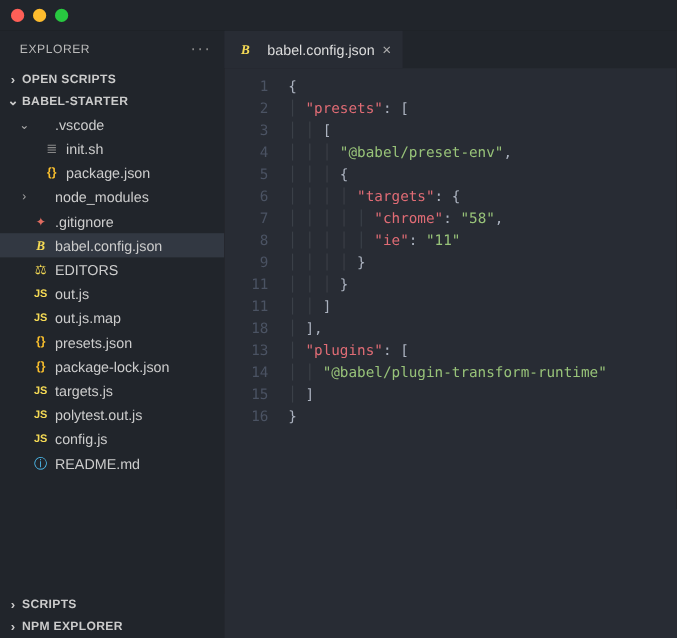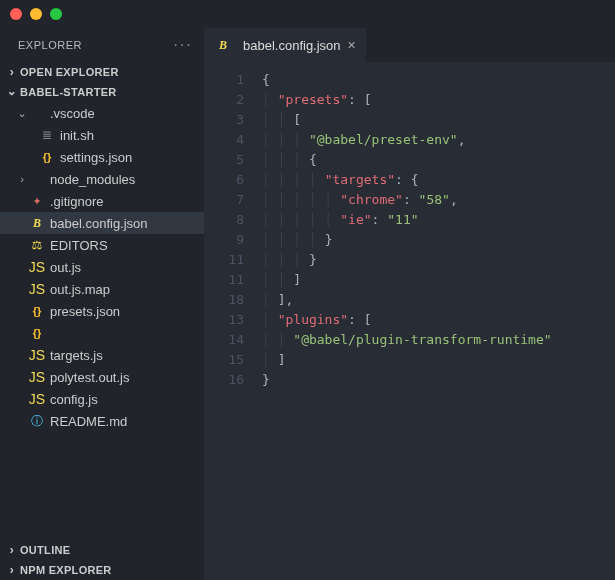--- a/index.html
+++ b/index.html
@@ -64,21 +64,21 @@
     }
     .tree-item.selected { background: #323842; }
     .tree-item .chev { width: 12px; font-size: 11px; color: #aaa; display: inline-block; text-align: center; }
     .tree-item .spacer { display: inline-block; }
     .file-icon { width: 18px; display: inline-flex; justify-content: center; align-items: center; font-size: 12px; margin-right: 4px; }
     .ic-folder { color: #aaa; }
     .ic-sh { color: #888; }
     .ic-json { color: #fbc02d; font-weight: bold; font-size: 11px; }
     .ic-babel { color: #f5da55; font-style: italic; font-family: serif; font-weight: bold; }
     .ic-license { color: #f5da55; }
-    .ic-js { color: #f5da55; font-weight: normal; font-size: 14px; }
+    .ic-js { color: #f5da55; font-weight: bold; font-size: 10px; }
     .ic-info { color: #4fc3f7; }
     .editor-area { flex: 1; background: #282c34; display: flex; flex-direction: column; }
     .tabs { display: flex; height: 34px; background: #21252b; }
     .tab {
       display: flex;
       align-items: center;
       padding: 0 10px;
       background: #282c34;
       color: #dcdcdc;
       font-size: 13px;
@@ -117,21 +117,21 @@
 </div>
 
 <div class="main">
   <div class="sidebar">
     <div class="explorer-header">
       <span>EXPLORER</span>
       <span class="dots">···</span>
     </div>
     <div class="section-header">
       <span class="chev">›</span>
-      <span>OPEN EXPLORER</span>
+      <span>OPEN SCRIPTS</span>
     </div>
     <div class="section-header">
       <span class="chev" style="transform: translateY(-1px);">⌄</span>
       <span>BABEL-STARTER</span>
     </div>
     <div class="tree" id="tree">
         <div class="tree-item">
           <span class="spacer" style="width: 10px;"></span>
           <span class="chev">⌄</span>
           <span class="file-icon ic-folder"></span>
@@ -140,21 +140,21 @@
         <div class="tree-item">
           <span class="spacer" style="width: 20px;"></span>
           <span class="chev"></span>
           <span class="file-icon ic-sh">≣</span>
           <span>init.sh</span>
         </div>
         <div class="tree-item">
           <span class="spacer" style="width: 20px;"></span>
           <span class="chev"></span>
           <span class="file-icon ic-json">{}</span>
-          <span>settings.json</span>
+          <span>package.json</span>
         </div>
         <div class="tree-item">
           <span class="spacer" style="width: 10px;"></span>
           <span class="chev">›</span>
           <span class="file-icon ic-folder"></span>
           <span>node_modules</span>
         </div>
         <div class="tree-item">
           <span class="spacer" style="width: 10px;"></span>
           <span class="chev"></span>
@@ -188,20 +188,21 @@
         <div class="tree-item">
           <span class="spacer" style="width: 10px;"></span>
           <span class="chev"></span>
           <span class="file-icon ic-json">{}</span>
           <span>presets.json</span>
         </div>
         <div class="tree-item">
           <span class="spacer" style="width: 10px;"></span>
           <span class="chev"></span>
           <span class="file-icon ic-json">{}</span>
+          <span>package-lock.json</span>
         </div>
         <div class="tree-item">
           <span class="spacer" style="width: 10px;"></span>
           <span class="chev"></span>
           <span class="file-icon ic-js">JS</span>
           <span>targets.js</span>
         </div>
         <div class="tree-item">
           <span class="spacer" style="width: 10px;"></span>
           <span class="chev"></span>
@@ -217,21 +218,21 @@
         <div class="tree-item">
           <span class="spacer" style="width: 10px;"></span>
           <span class="chev"></span>
           <span class="file-icon ic-info">ⓘ</span>
           <span>README.md</span>
         </div>
       </div>
     <div class="bottom-sections">
       <div class="section-header">
         <span class="chev">›</span>
-        <span>OUTLINE</span>
+        <span>SCRIPTS</span>
       </div>
       <div class="section-header">
         <span class="chev">›</span>
         <span>NPM EXPLORER</span>
       </div>
     </div>
   </div>
 
   <div class="editor-area">
     <div class="tabs">

